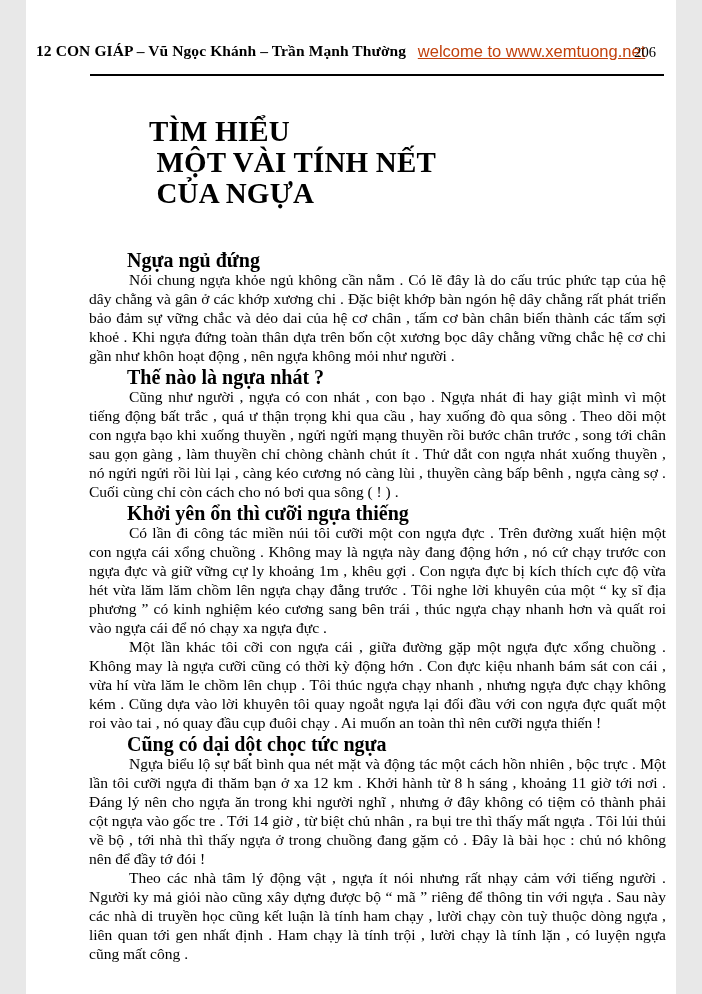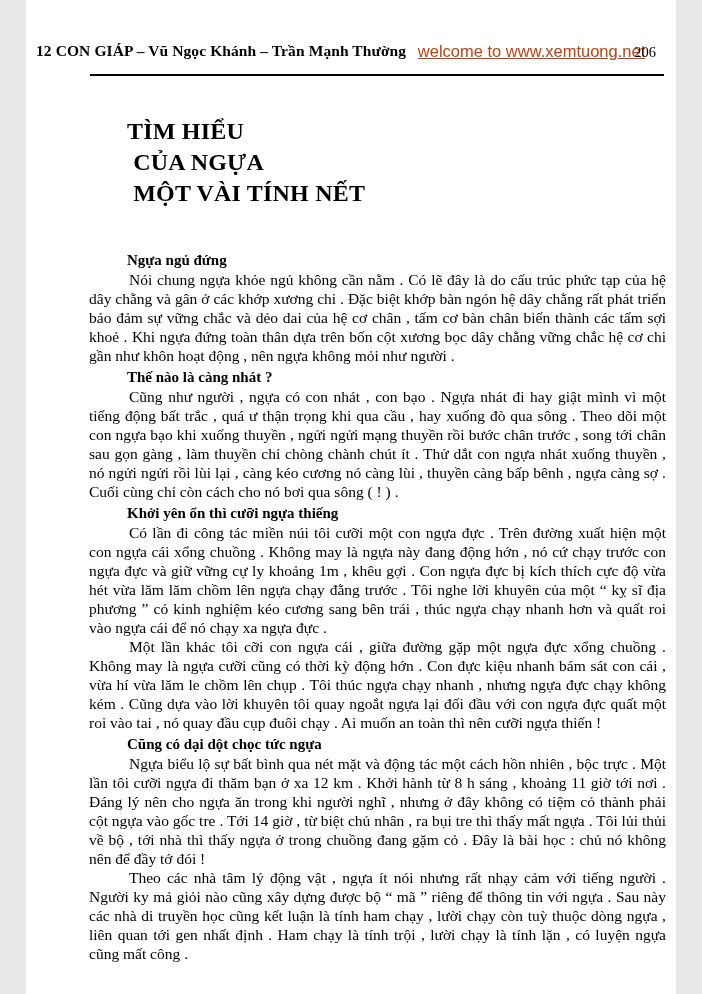--- a/index.html
+++ b/index.html
@@ -58,32 +58,32 @@
     border-top: 2px solid #000000;
   }
   
   .col {
     position: absolute;
     top: 0;
     left: 63px;
     width: 577px;
   }
   .art-title {
-    margin: 116px 0 0 38px;
-    font-size: 24px;
+    margin: 116px 0 0 60px;
+    font-size: 29px;
     font-weight: bold;
     line-height: 31px;
     white-space: pre-wrap; 
     letter-spacing: 0.2px;
   }
   .art-title span { display: block; }
   .body-text { margin-top: 42px; }
   .sec-heading {
     margin: 3px 0 0 0;
-    font-size: 15px;
+    font-size: 20px;
     font-weight: bold;
     line-height: 19px;
     text-indent: 38px;
   }
   .para {
     margin: 0;
     font-size: 15.5px;
     line-height: 19px;
     text-align: justify;
     text-indent: 40px;
@@ -97,28 +97,28 @@
   <div class="hdr">
     <span class="hdr-book">12 CON GIÁP – Vũ Ngọc Khánh – Trần Mạnh Thường</span>
     <span class="hdr-right">
       <a class="hdr-site">welcome to www.xemtuong.net</a><span class="hdr-pagenum">206</span>
     </span>
   </div>
   <div class="hdr-rule"></div>
 
   <div class="col">
 
-    <h1 class="art-title"><span>TÌM HIỂU</span><span> CỦA NGỰA</span><span> MỘT VÀI TÍNH NẾT</span></h1>
+    <h1 class="art-title"><span>TÌM HIỂU</span><span> MỘT VÀI TÍNH NẾT</span><span> CỦA NGỰA</span></h1>
 
     <div class="body-text">
 
       <h2 class="sec-heading">Ngựa ngủ đứng</h2>
       <p class="para">Nói chung ngựa khỏe ngủ không cần nằm . Có lẽ đây là do cấu trúc phức tạp của hệ dây chằng và gân ở các khớp xương chi . Đặc biệt khớp bàn ngón hệ dây chằng rất phát triển bảo đảm sự vững chắc và dẻo dai của hệ cơ chân , tấm cơ bàn chân biến thành các tấm sợi khoẻ . Khi ngựa đứng toàn thân dựa trên bốn cột xương bọc dây chằng vững chắc hệ cơ chi gần như khôn hoạt động , nên ngựa không mỏi như người .</p>
 
-      <h2 class="sec-heading">Thế nào là càng nhát ?</h2>
+      <h2 class="sec-heading">Thế nào là ngựa nhát ?</h2>
       <p class="para">Cũng như người , ngựa có con nhát , con bạo . Ngựa nhát đi hay giật mình vì một tiếng động bất trắc , quá ư  thận trọng khi qua cầu , hay xuống đò qua sông . Theo dõi một con ngựa bạo khi xuống thuyền , ngửi ngửi mạng thuyền rồi bước chân trước , song tới chân sau gọn gàng , làm thuyền chỉ chòng chành chút ít . Thử dắt con ngựa nhát xuống thuyền , nó ngửi ngửi rồi lùi lại , càng kéo cương nó càng lùi , thuyền càng bấp bênh , ngựa càng sợ . Cuối cùng chỉ còn cách cho nó bơi qua sông ( ! ) .</p>
 
       <h2 class="sec-heading">Khởi yên ổn thì cưỡi ngựa thiếng</h2>
       <p class="para">Có lần đi công tác miền núi tôi cưỡi một con ngựa đực . Trên đường xuất hiện một con ngựa cái xổng chuồng . Không may là ngựa này đang động hớn , nó cứ chạy trước con ngựa đực và giữ vững cự ly khoảng 1m , khêu gợi . Con ngựa đực bị kích thích cực độ vừa hét vừa lăm lăm chồm lên ngựa chạy đằng trước . Tôi nghe lời khuyên của một “ kỵ sĩ địa phương ” có kinh nghiệm kéo cương sang bên trái , thúc ngựa chạy nhanh hơn và quất roi vào ngựa cái để nó chạy xa ngựa đực .</p>
       <p class="para">Một lần khác tôi cỡi con ngựa cái , giữa đường gặp một ngựa đực xổng chuồng . Không may là ngựa cưỡi cũng có thời kỳ động hớn . Con đực kiệu nhanh bám sát con cái , vừa hí vừa lăm le chồm lên chụp . Tôi thúc ngựa chạy nhanh , nhưng ngựa đực chạy không kém . Cũng dựa vào lời khuyên tôi quay ngoắt ngựa lại đối đầu với con ngựa đực quất một roi vào tai , nó quay đầu cụp đuôi chạy  . Ai muốn an toàn thì nên cưỡi ngựa thiến !</p>
 
       <h2 class="sec-heading">Cũng có dại dột chọc tức ngựa</h2>
       <p class="para">Ngựa biểu lộ sự bất bình qua nét mặt và động tác một cách hồn nhiên , bộc trực . Một lần tôi cưỡi ngựa đi thăm bạn ở xa 12 km . Khởi hành từ 8 h sáng , khoảng 11 giờ  tới nơi . Đáng lý nên cho ngựa ăn trong khi người nghĩ , nhưng ở đây không có tiệm cỏ thành phải cột ngựa vào gốc tre . Tới 14 giờ , từ biệt chủ nhân , ra bụi tre thì thấy mất ngựa . Tôi lủi thủi về bộ , tới nhà thì thấy ngựa ở trong chuồng đang gặm cỏ . Đây là bài học : chủ nó không nên để đầy tớ  đói !</p>
       <p class="para">Theo các nhà tâm lý động vật , ngựa ít nói nhưng rất nhạy cảm với tiếng người . Người ky mả giỏi nào cũng xây dựng được bộ  “ mã ” riêng để thông tin với ngựa . Sau này các nhà di truyền học cũng kết luận là tính ham chạy , lười chạy còn tuỳ thuộc dòng ngựa , liên quan tới gen nhất định . Ham chạy là tính trội , lười chạy là tính lặn , có luyện ngựa cũng mất công .</p>
 

